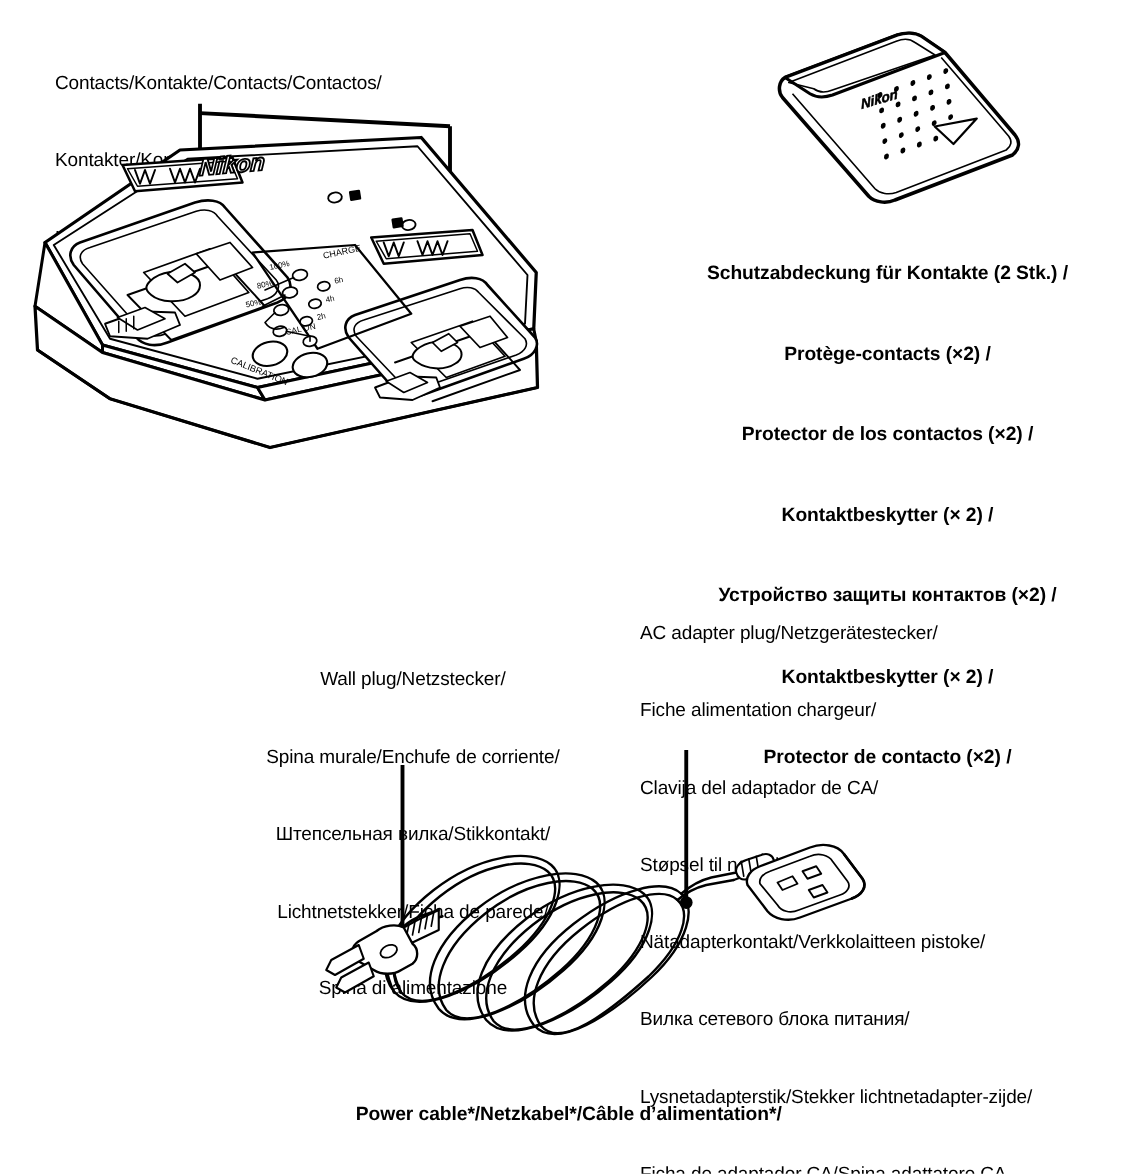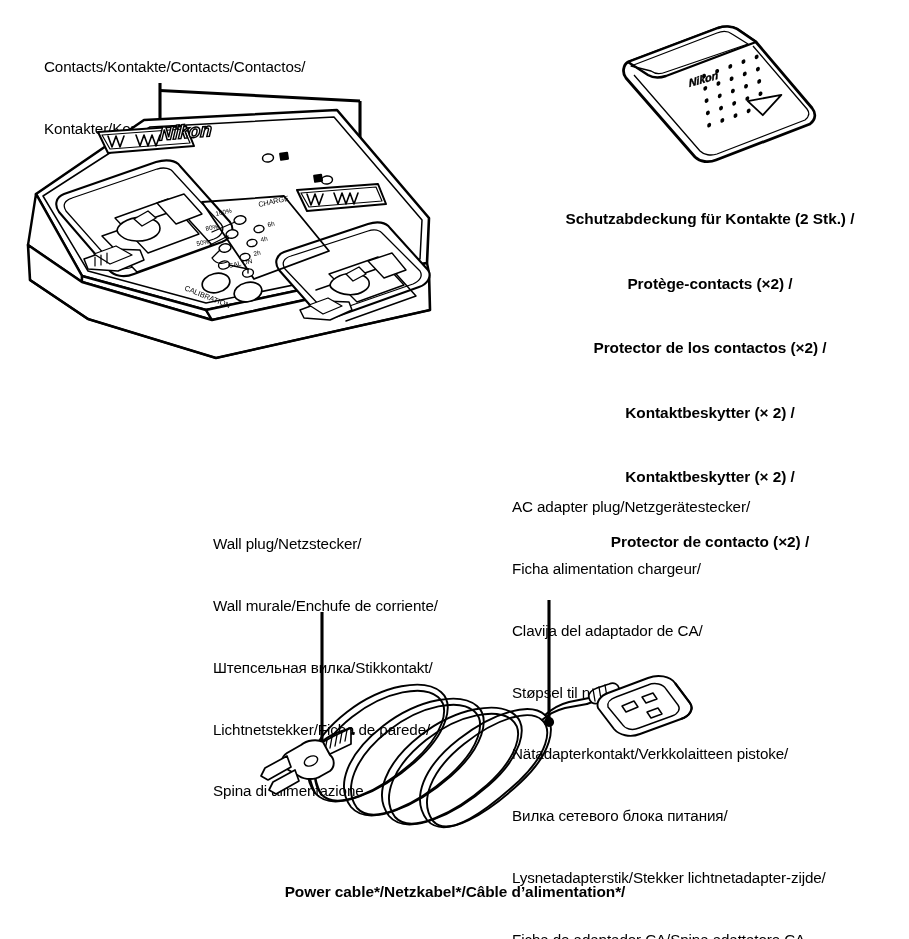--- a/index.html
+++ b/index.html
@@ -243,35 +243,36 @@
         <text x="104" y="64" font-size="11" font-style="italic" font-weight="700" font-family="Liberation Sans, sans-serif" fill="#000" stroke="#000" stroke-width="0.4" transform="rotate(-16 104 64) skewX(-10)">Nikon</text>
       </g>
     </svg>
   </div>
 
   <div class="txt caption-bold" style="left:519px; top:165px; width:382px;">
     <div>Schutzabdeckung für Kontakte (2 Stk.) /</div>
     <div>Protège-contacts (×2) /</div>
     <div>Protector de los contactos (×2) /</div>
     <div>Kontaktbeskytter (× 2) /</div>
+    <div>Устройство защиты контактов (×2) /</div>
     <div>Kontaktbeskytter (× 2) /</div>
     <div>Protector de contacto (×2) /</div>
   </div>
 
-  <div class="txt caption-plain" style="left:213px; top:493px;">
+  <div class="txt caption-plain" style="left:213px; top:493px;text-align:center;">
     <div>Wall plug/Netzstecker/</div>
-    <div>Wall murale/Enchufe de corriente/</div>
+    <div>Spina murale/Enchufe de corriente/</div>
     <div>Штепсельная вилка/Stikkontakt/</div>
     <div>Lichtnetstekker/Ficha de parede/</div>
     <div>Spina di alimentazione</div>
   </div>
 
   <div class="txt caption-plain" style="left:512px; top:456px;">
     <div>AC adapter plug/Netzgerätestecker/</div>
-    <div>Ficha alimentation chargeur/</div>
+    <div>Fiche alimentation chargeur/</div>
     <div>Clavija del adaptador de CA/</div>
     <div>Støpsel til nettadapter/</div>
     <div>Nätadapterkontakt/Verkkolaitteen pistoke/</div>
     <div>Вилка сетевого блока питания/</div>
     <div>Lysnetadapterstik/Stekker lichtnetadapter-zijde/</div>
     <div>Ficha de adaptador CA/Spina adattatore CA</div>
   </div>
 
   <div class="art" style="left:0px; top:590px; width:909px; height:180px;">
     <svg width="909" height="180" viewBox="0 0 909 180">

